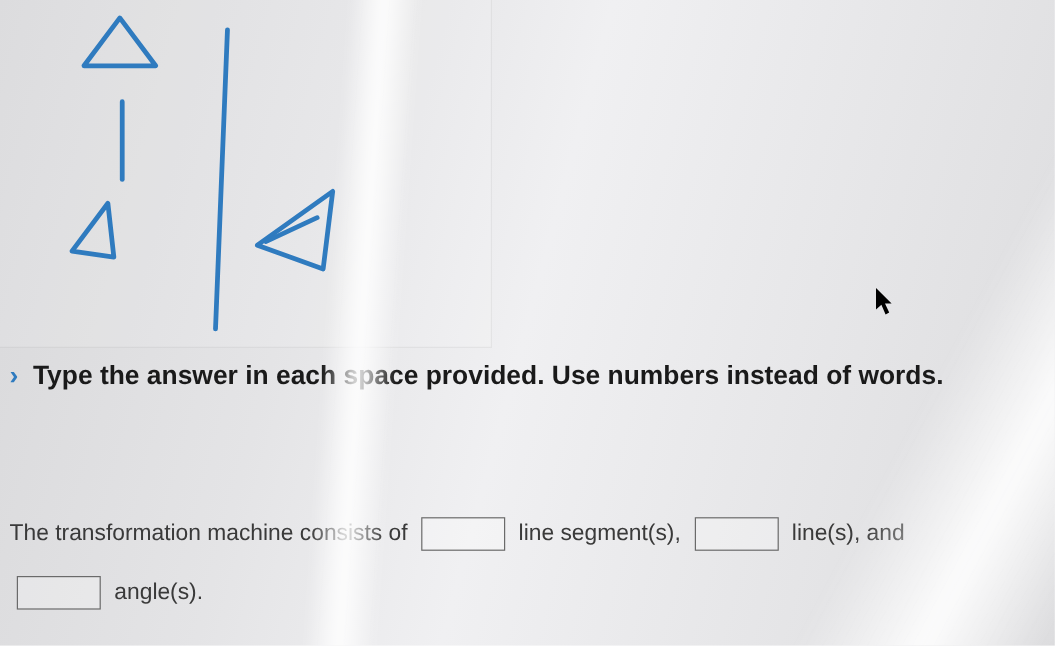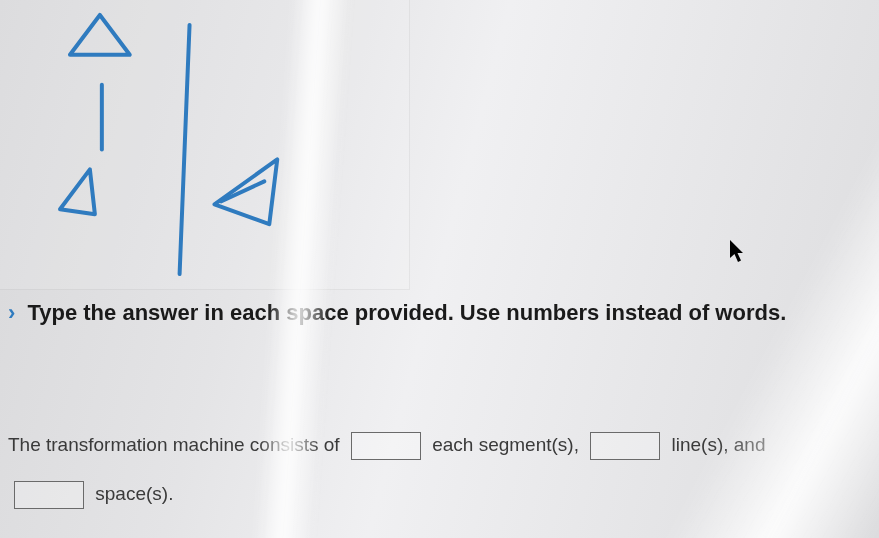--- a/index.html
+++ b/index.html
@@ -124,26 +124,26 @@
 </div>
 
 <div class="instruction">
   <span class="chev">›</span>
   <span>Type the answer in each space provided. Use numbers instead of words.</span>
 </div>
 
 <div class="question">
   <span>The transformation machine consists of</span>
   <input type="text" class="blank" value="" style="">
-  <span>each segment(s),</span>
+  <span>line segment(s),</span>
   <input type="text" class="blank" value="" style="">
   <span>line(s), and</span>
   <br>
   <input type="text" class="blank" value="" style="">
-  <span>space(s).</span>
+  <span>angle(s).</span>
 </div>
 
 <div class="cursor-icon">
   <svg width="18" height="24" viewBox="0 0 18 24">
       <path d="M0 0 L0 18 L4.5 14 L8 22 L11 20.5 L7.5 13 L13 13 Z" fill="#000"></path>
     </svg>
 </div>
 
 <div class="glare"></div>
 <div class="glare2"></div>

